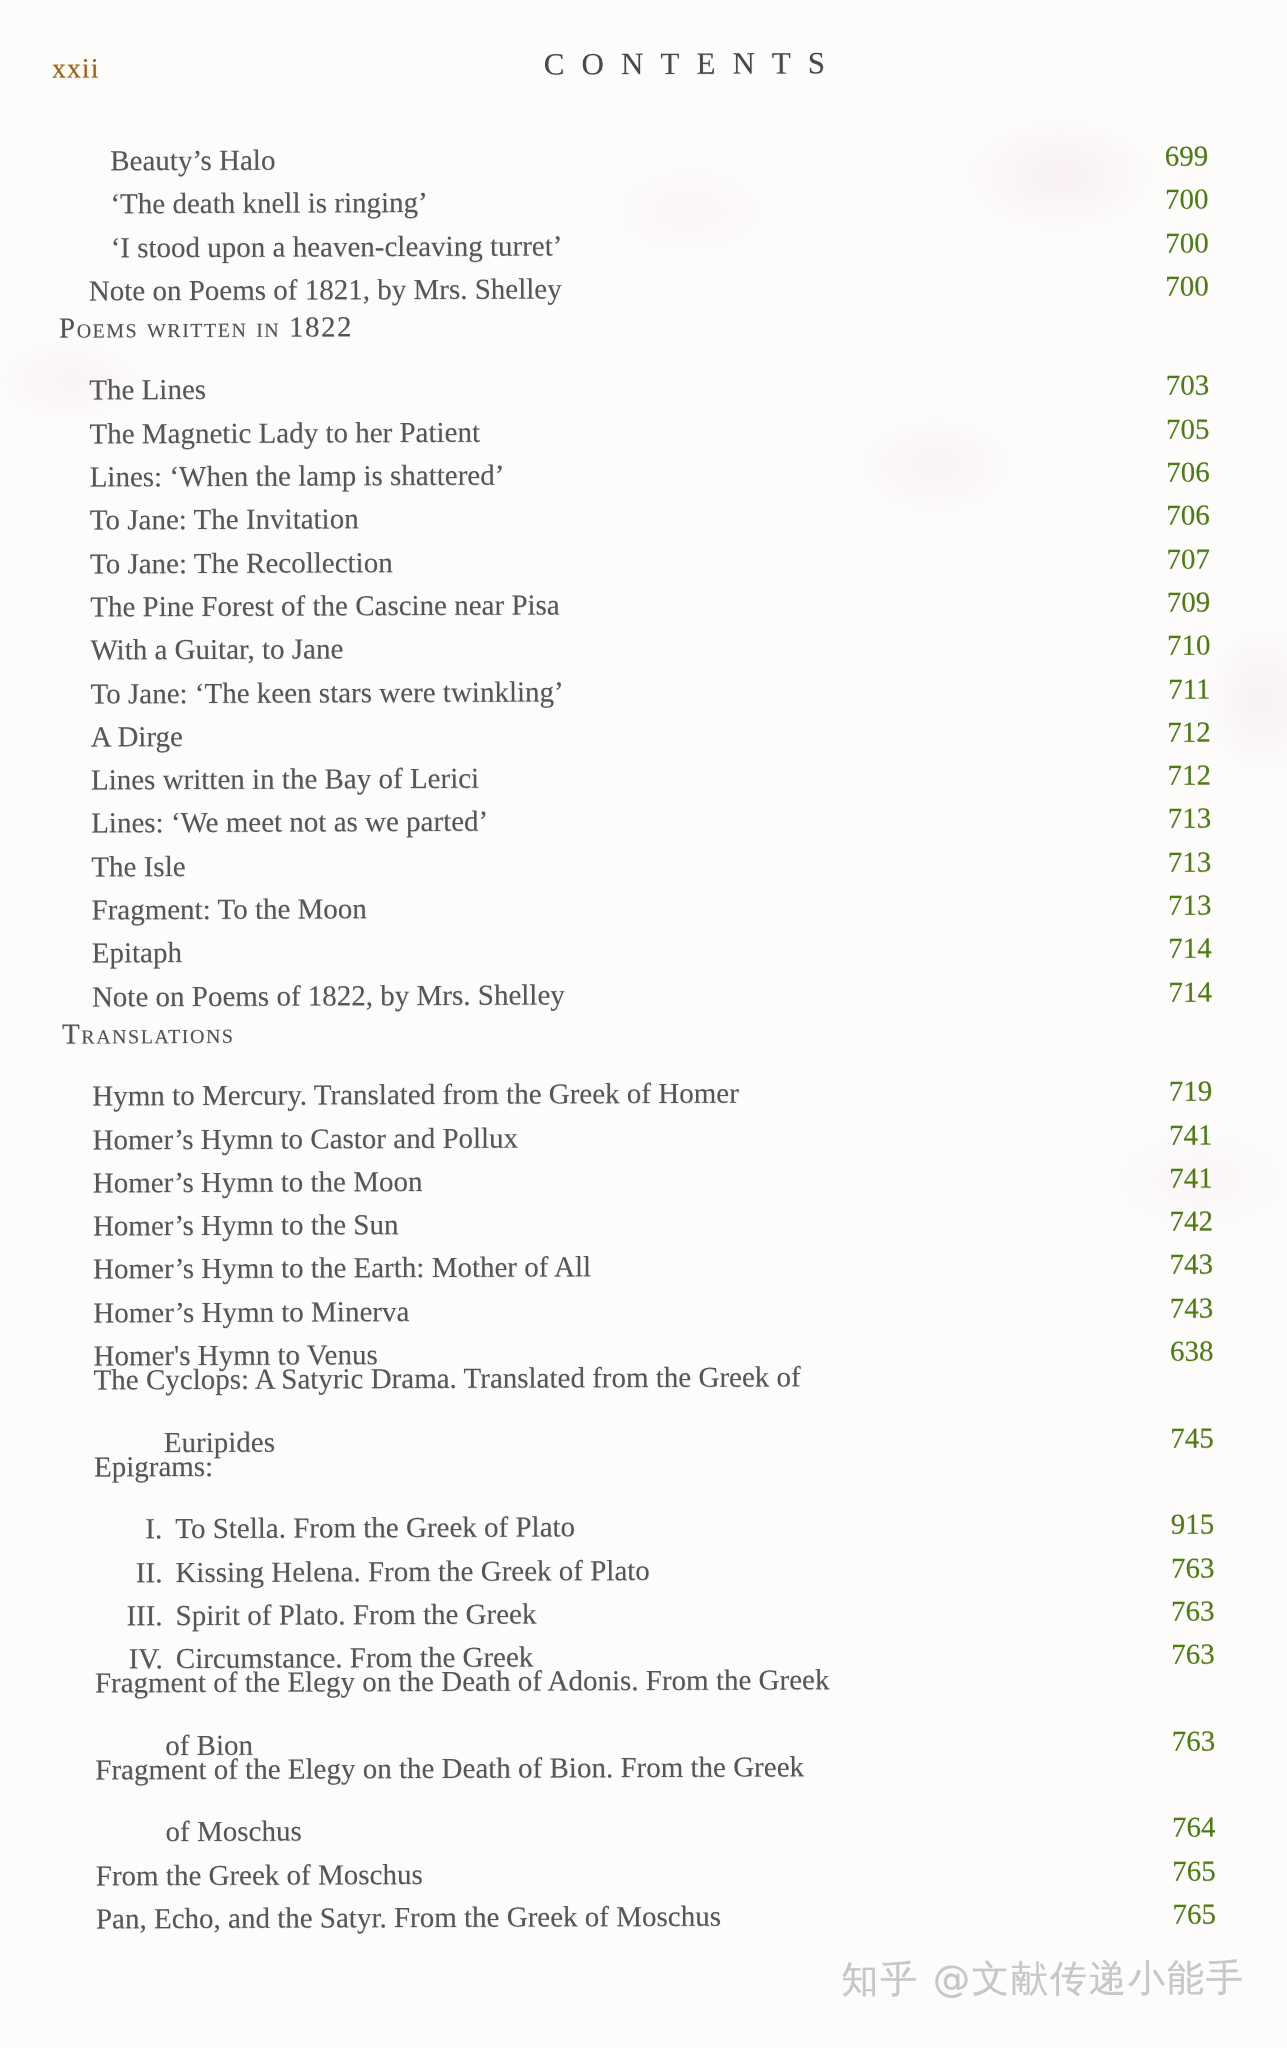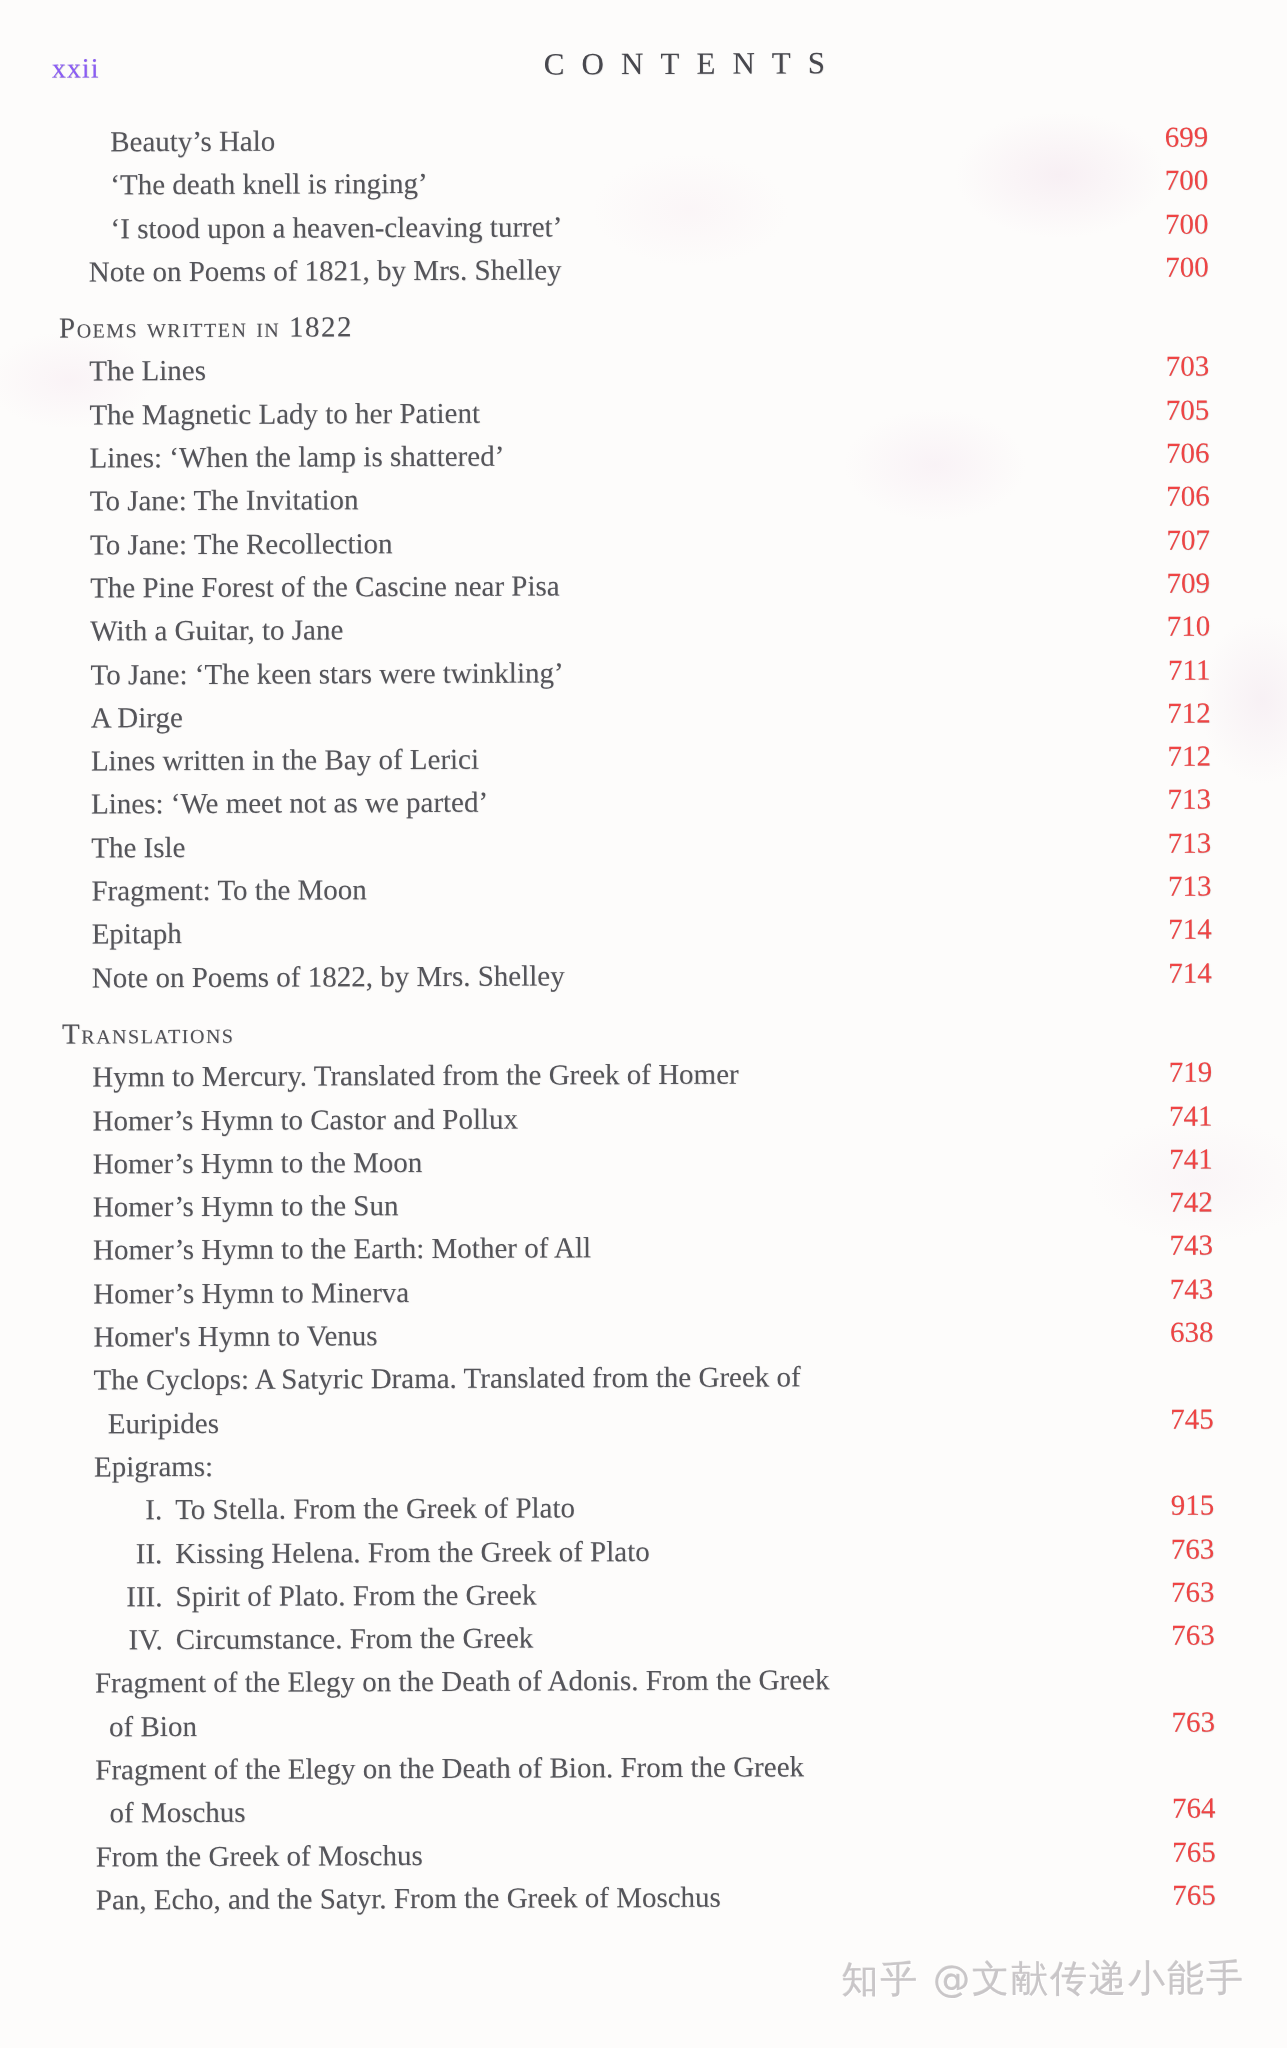--- a/index.html
+++ b/index.html
@@ -34,21 +34,21 @@
     transform: rotate(-0.25deg);
     color: #55555a;
     text-shadow: 0.3px 0.4px 0.8px rgba(90,90,95,0.35);
   }
   .page-label {
     position: absolute;
     left: 56px;
     top: 50px;
     font-size: 28px;
     letter-spacing: 1px;
-    color: #8b5cf6;
+    color: #a16207;
   }
   .contents-title {
     position: absolute;
     left: 548px;
     top: 46px;
     font-size: 31px;
     letter-spacing: 0.55em;
     color: #48484e;
     white-space: nowrap;
   }
@@ -68,31 +68,32 @@
     white-space: nowrap;
   }
   .toc-row.heading {
     margin-top: 13px;
     font-variant: small-caps;
     letter-spacing: 1.5px;
     color: #525257;
   }
   .toc-row.indent-entry .entry-text { margin-left: 30px; }
   .toc-row.indent-sub   .entry-text { margin-left: 52px; }
-  .toc-row.indent-cont  .entry-text { margin-left: 44px; text-align: right; }
+  .toc-row.indent-cont  .entry-text { margin-left: 100px; text-align: right; }
   .toc-row.indent-roman .numeral {
     display: inline-block;
     margin-left: 48px;
     width: 50px;
     text-align: right;
   }
   .toc-row.indent-roman .entry-text { margin-left: 13px; }
   .page-num {
     margin-left: auto;
-    color: #ef4444;
+    color: #4d7c0f;
+    margin-top: 19px;
   }
   .watermark {
     position: absolute;
     right: 46px;
     top: 1956px;
     font-family: "DejaVu Sans", "Liberation Sans", sans-serif;
     font-size: 37px;
     letter-spacing: 2px;
     color: #c9c6c8;
     text-shadow: 1px 1px 0 rgba(255,255,255,0.9), -0.5px -0.5px 0 rgba(180,177,178,0.5);

